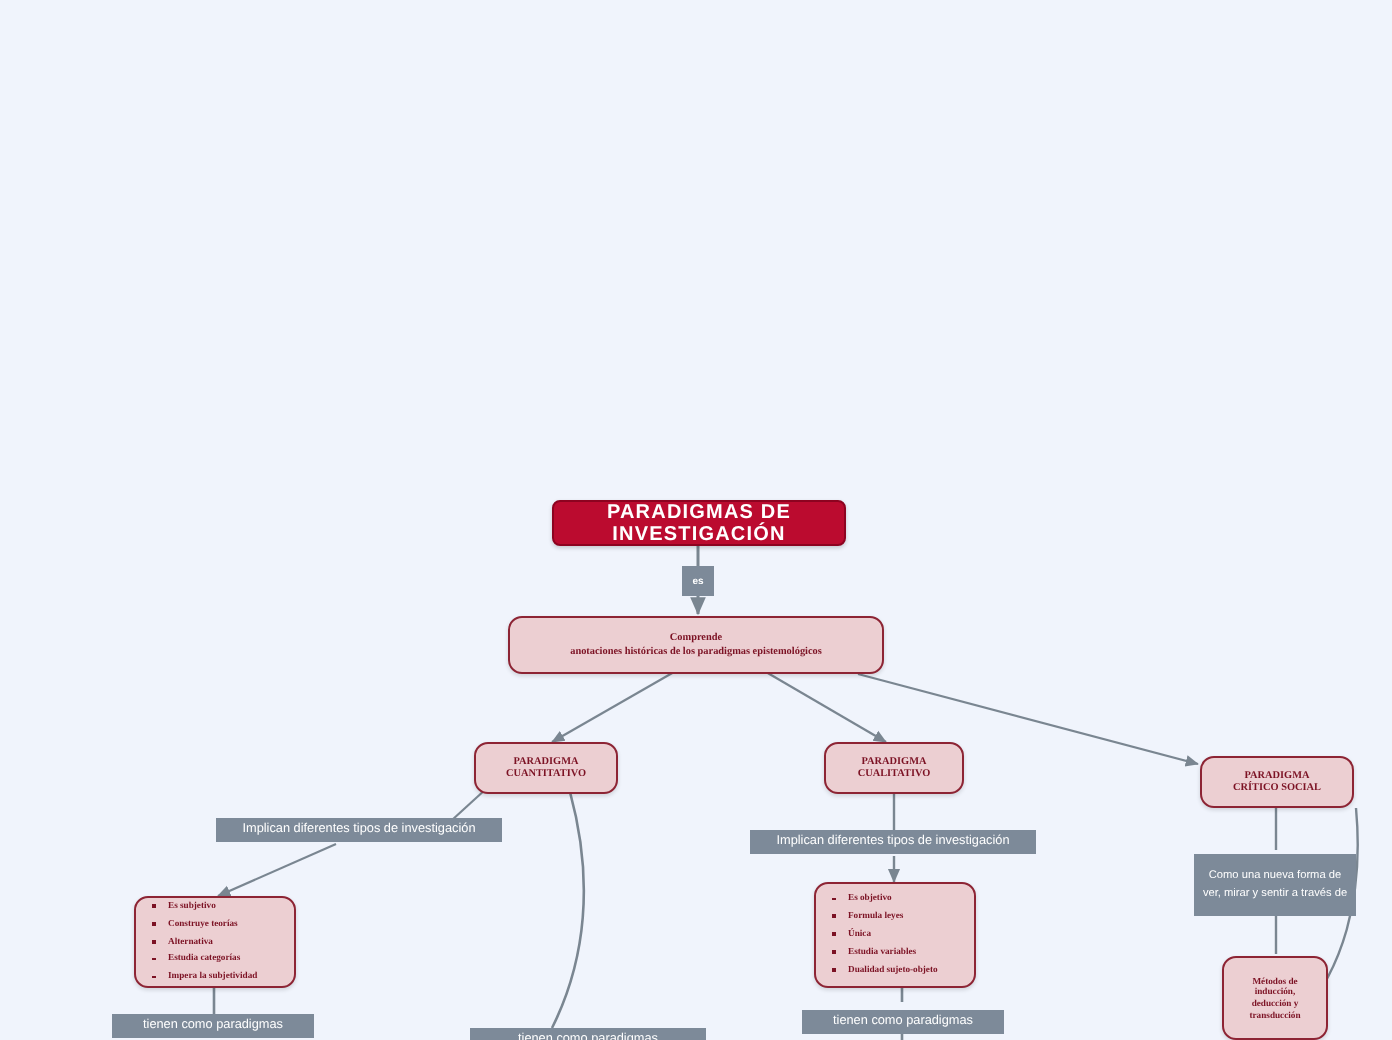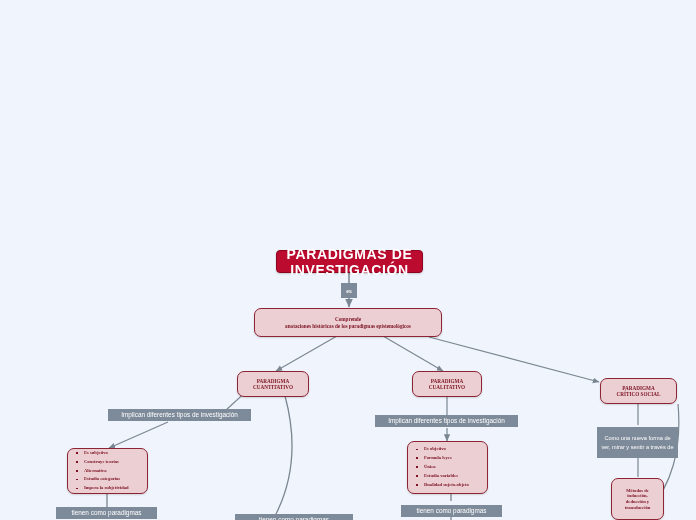--- a/index.html
+++ b/index.html
@@ -9,21 +9,21 @@
     font-family:"Liberation Sans",sans-serif;
   }
   #canvas{position:absolute;inset:0;width:696px;height:520px;}
   svg.edges{position:absolute;left:0;top:0;width:696px;height:520px;pointer-events:none;}
 
   .node{position:absolute;box-sizing:border-box;}
 
   
   .root{
     background:#bb0b2f;border:1px solid #8d0320;border-radius:4px;
-    color:#ffffff;font-weight:bold;font-size:14px;letter-spacing:.6px;
+    color:#ffffff;font-weight:bold;font-size:10px;letter-spacing:.6px;
     display:flex;align-items:center;justify-content:center;text-align:center;
     box-shadow:0 1px 2px rgba(0,0,0,.18);
   }
 
   
   .pink{
     background:#eccfd2;border:1.4px solid #8d2434;border-radius:7px;
     color:#7c1224;font-family:"Liberation Serif",serif;font-weight:bold;
     display:flex;align-items:center;justify-content:center;text-align:center;
     box-shadow:0 1px 2px rgba(0,0,0,.14);

